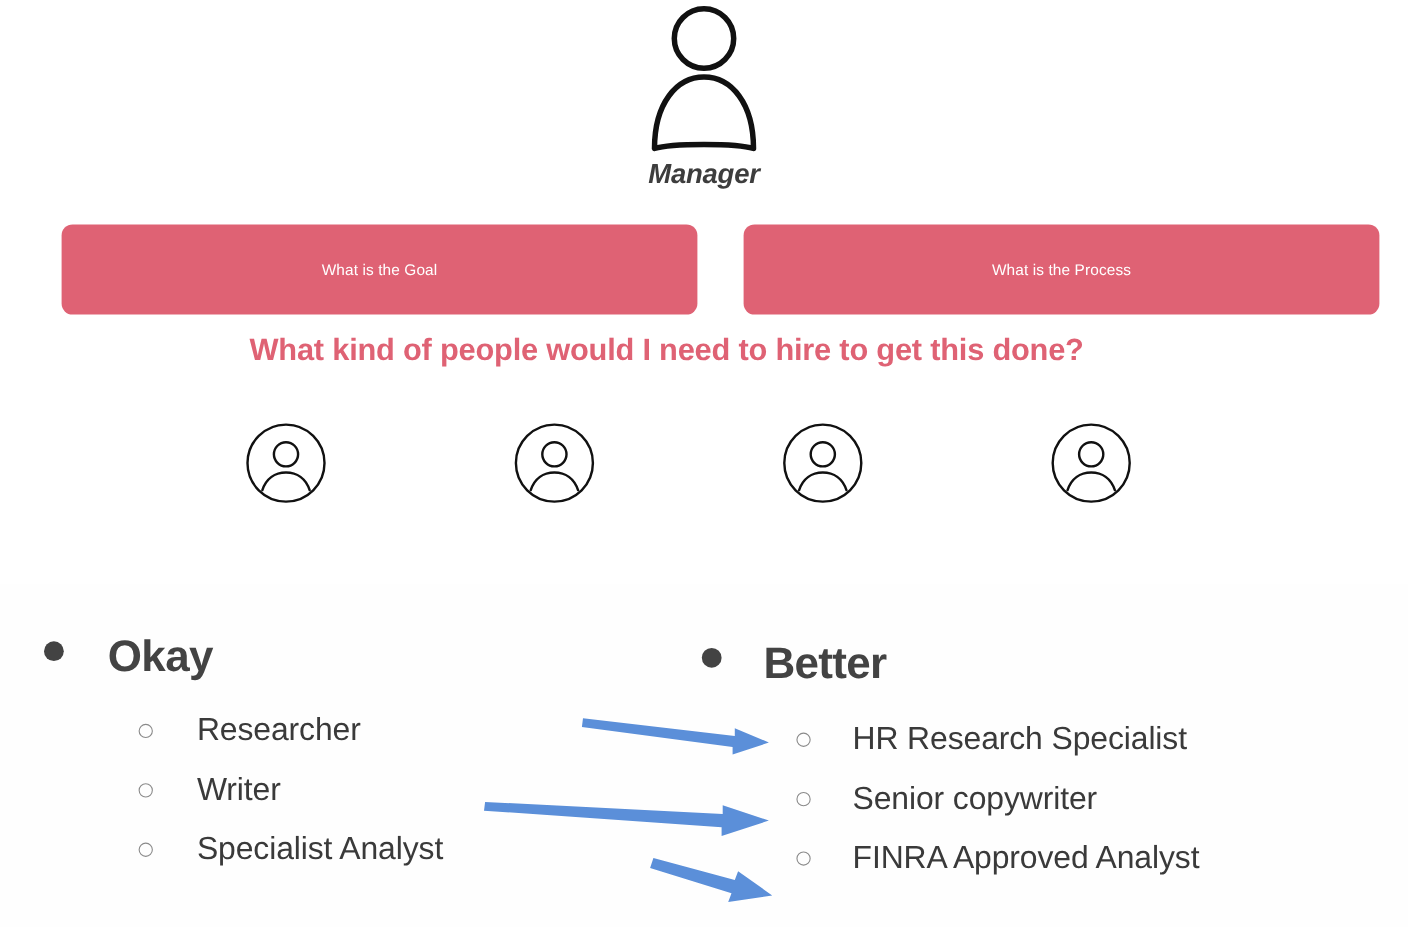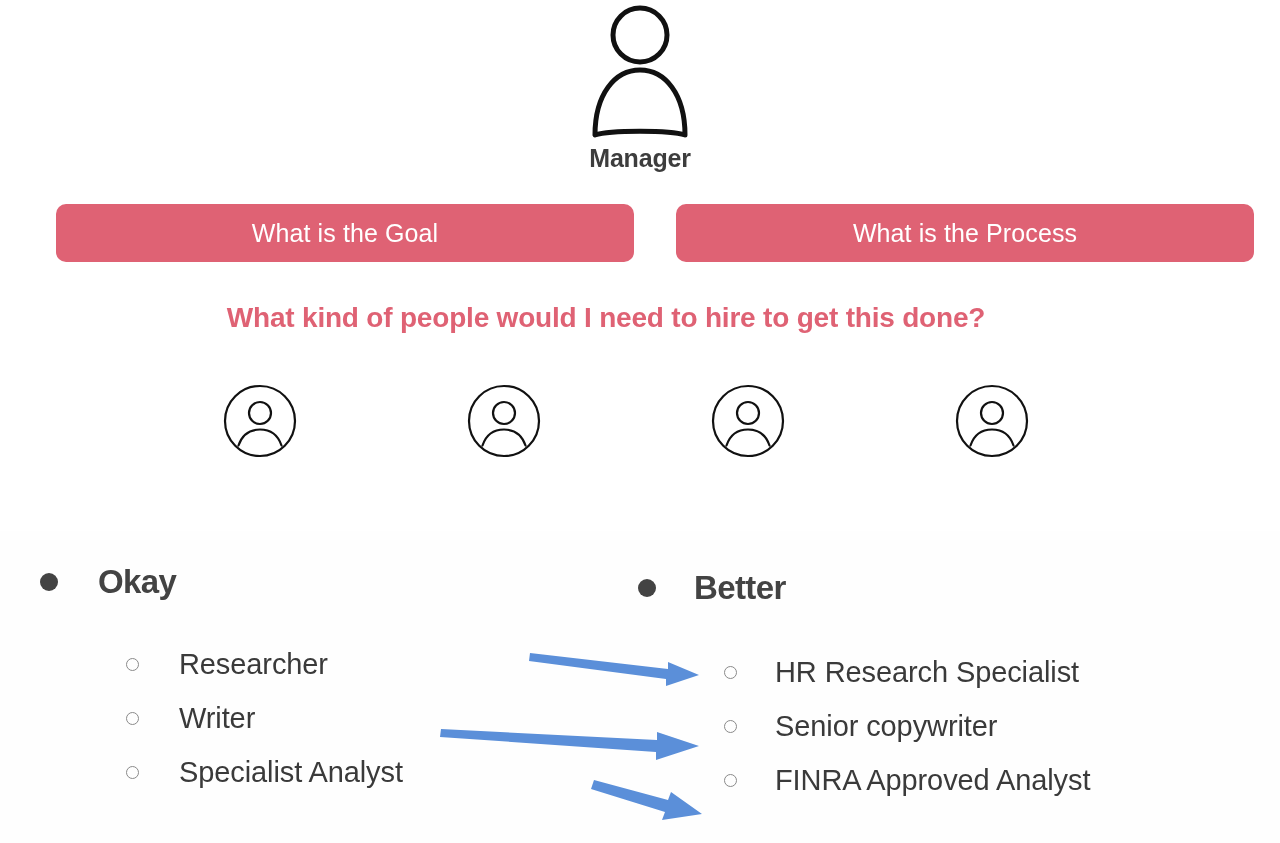--- a/index.html
+++ b/index.html
@@ -43,41 +43,42 @@
     display: block;
     margin: 0 auto;
   }
   #manager-label {
     margin-top: 2px;
     font-size: 25px;
     font-weight: bold;
     color: #3d3d3d;
     letter-spacing: -0.2px;
     font-family: "Liberation Sans", sans-serif;
+    font-style: italic;
   }
 
   
   #button-row {
     position: absolute;
     left: 56px;
     top: 204px;
     width: 1198px;
     height: 66px;
     display: flex;
     justify-content: space-between;
   }
   .pill-button {
     width: 578px;
-    height: 58px;
+    height: 82px;
     border-radius: 10px;
     display: flex;
     align-items: center;
     justify-content: center;
     color: #ffffff;
-    font-size: 25px;
+    font-size: 14px;
     font-weight: normal;
     letter-spacing: 0.1px;
     box-sizing: border-box;
     border: none;
     cursor: pointer;
     font-family: "Liberation Sans", sans-serif;
   }
 
   
   #question-line {
@@ -130,25 +131,26 @@
     gap: 0px;
   }
   .bullet-filled {
     width: 18px;
     height: 18px;
     border-radius: 50%;
     background: #434343;
     flex: 0 0 auto;
   }
   .group-title {
-    font-size: 33px;
+    font-size: 40px;
     font-weight: bold;
     color: #434343;
     letter-spacing: -0.6px;
     font-family: "Liberation Sans", sans-serif;
+    margin-top: 12px;
   }
 
   .sub-list {
     list-style: none;
     margin: 12px;
     padding: 0;
   }
   .sub-item {
     display: flex;
     align-items: center;

